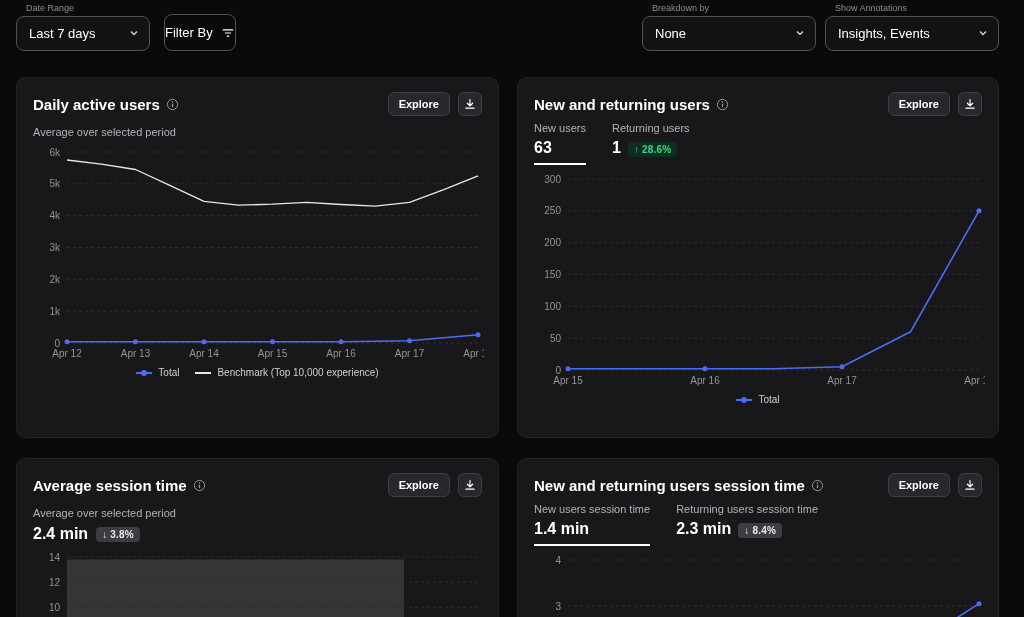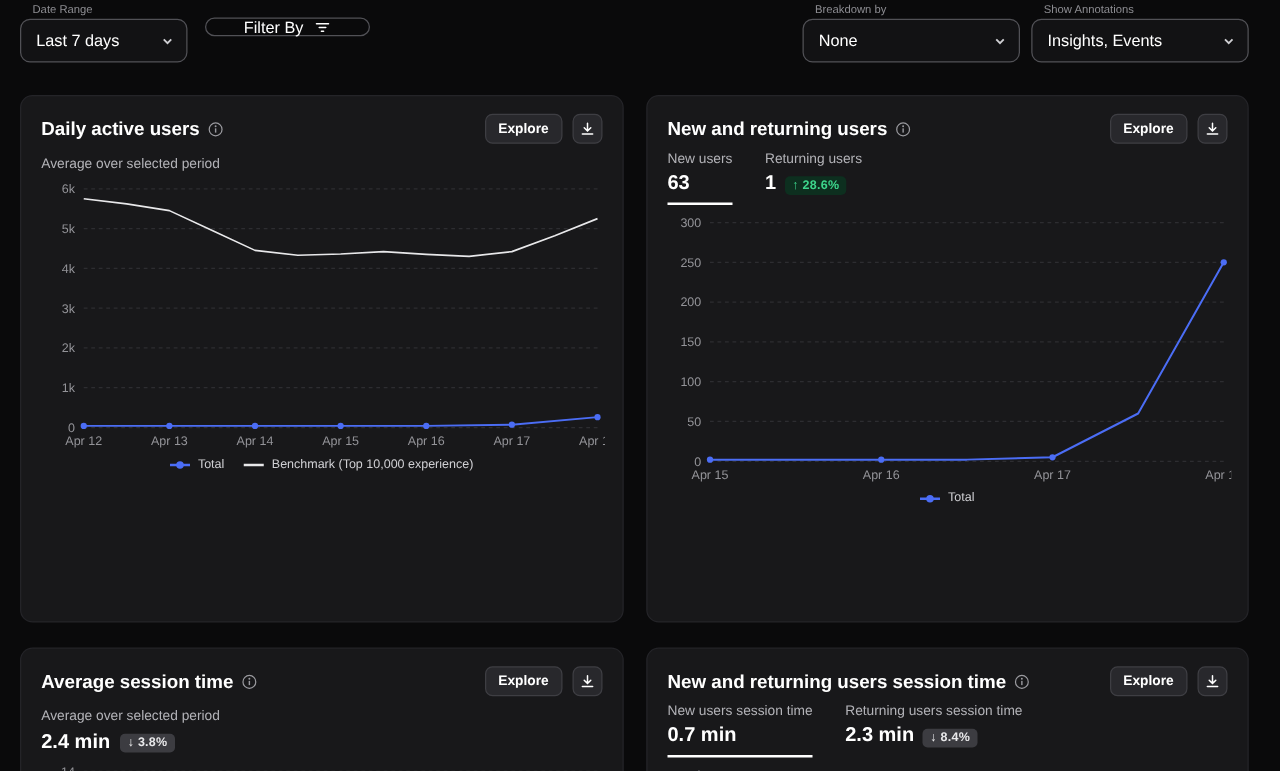--- a/index.html
+++ b/index.html
@@ -2,38 +2,38 @@
 <html><head>
 <meta charset="utf-8">
 <style>
   html,body{margin:0;padding:0}
   body{
     width:1024px;height:617px;overflow:hidden;
     background:#0a0a0b;color:#fff;
     font-family:"Liberation Sans",sans-serif;
     -webkit-font-smoothing:antialiased;
   }
-  .topbar{display:flex;align-items:flex-start;padding:2px 25px 0 16px}
+  .topbar{display:flex;align-items:center;padding:2px 25px 0 16px}
   .control label{display:block;font-size:9px;color:#8d8d92;margin:0 0 3px 10px}
   .selectbox{
     display:flex;align-items:center;justify-content:space-between;
     background:#121214;border:1px solid #515156;border-radius:8px;
     height:35px;padding:0 10px 0 12px;font-size:13px;box-sizing:border-box;cursor:pointer;color:#fff
   }
   .w151{width:134px}.w150{width:174px}
   .filterbtn{
-    margin-left:14px;margin-top:12px;height:15px;display:flex;align-items:center;gap:8px;
+    margin-left:14px;margin-top:12px;height:37px;display:flex;align-items:center;gap:8px;
     border:1px solid #515156;border-radius:8px;background:transparent;color:#fff;
-    font-size:13px;padding:0 30px;font-family:inherit;cursor:pointer
+    font-size:13px;padding:0 0;font-family:inherit;cursor:pointer
   }
   .right-controls{margin-left:auto;display:flex;gap:9px}
   .grid{display:grid;grid-template-columns:483px 482px;gap:20px 18px;margin:26px 0 0 16px}
   .card{
     background:#18181a;border:1px solid #242428;border-radius:10px;
-    padding:14px 16px;box-sizing:border-box;height:422px;overflow:hidden
+    padding:14px 16px;box-sizing:border-box;height:361px;overflow:hidden
   }
   .card.tall{height:360px}
   .card-head{display:flex;align-items:center}
   .card-title{font-size:15px;font-weight:700}
   .info{margin-left:6px;display:inline-flex;cursor:pointer}
   .head-actions{margin-left:auto;display:flex;gap:8px}
   .btn{
     background:#28282c;border:1px solid #3e3e43;border-radius:6px;color:#fff;
     font-size:11px;font-weight:700;height:24px;padding:0 10px;display:flex;align-items:center;
     font-family:inherit;cursor:pointer
@@ -313,21 +313,21 @@
           <svg width="12" height="12" viewBox="0 0 16 16" fill="none" stroke="#fff" stroke-width="1.6" stroke-linecap="round" stroke-linejoin="round">
               <path d="M8 2v8M4.5 7 8 10.5 11.5 7M2.5 13.5h11"></path>
             </svg>
         </button>
       </div>
     </div>
     <div class="tabs">
       <div class="tab active">
         <div class="tab-label">New users session time</div>
         <div class="tab-value-row">
-          <span class="tab-value">0.7 min</span>
+          <span class="tab-value">1.4 min</span>
         </div>
       </div>
       <div class="tab">
         <div class="tab-label">Returning users session time</div>
         <div class="tab-value-row">
           <span class="tab-value">2.3 min</span>
           <span class="badge neg">↓ 8.4%</span>
         </div>
       </div>
     </div>

